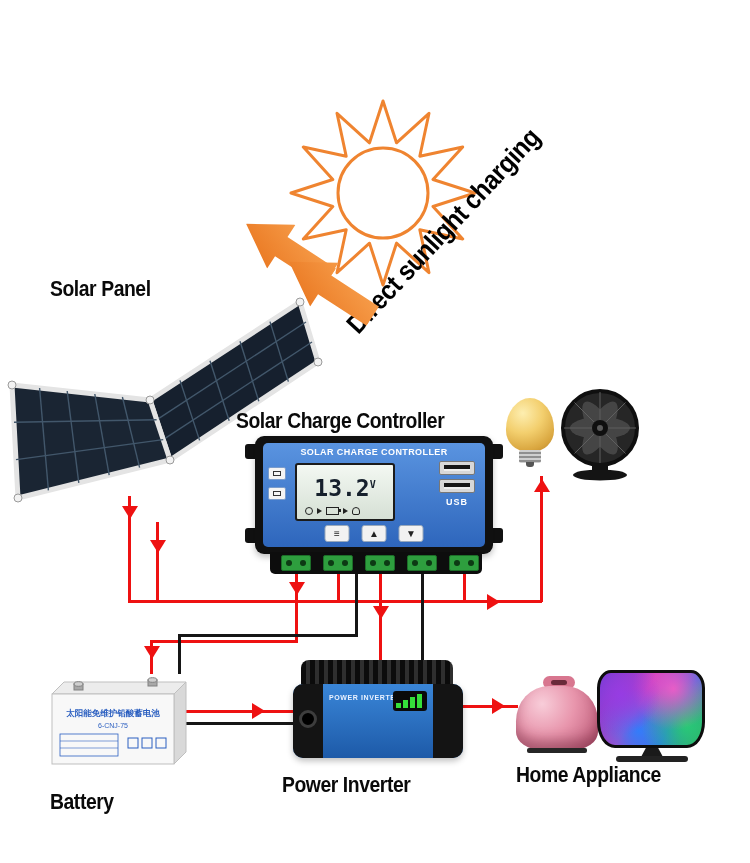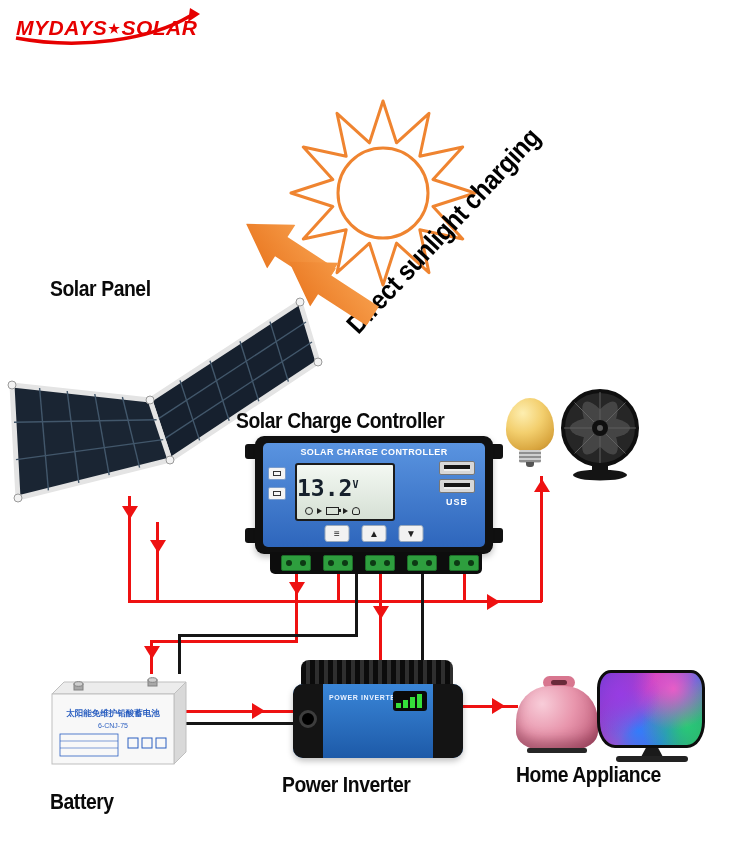--- a/index.html
+++ b/index.html
@@ -48,21 +48,21 @@
   
   .ctl-ear { position:absolute; width:16px; height:15px; background:#111; border-radius:3px; z-index:1; }
   .ctl-body { position:absolute; left:255px; top:436px; width:238px; height:118px; background:#101010;
               border-radius:9px; z-index:2; box-shadow:0 3px 6px rgba(0,0,0,.25); }
   .ctl-face { position:absolute; left:8px; right:8px; top:7px; bottom:7px; border-radius:5px;
               background:linear-gradient(180deg,#5a94e0,#2e66bc); overflow:hidden; }
   .ctl-title { text-align:center; color:#fff; font-size:9px; font-weight:bold; letter-spacing:.4px;
                margin-top:4px; white-space:nowrap; }
   .ctl-lcd { position:absolute; left:32px; top:20px; width:100px; height:58px; border:2px solid #1b1b1b;
              border-radius:3px; background:linear-gradient(180deg,#f3f8f2,#d6e0d5); }
-  .ctl-digits { text-align:left; margin-top:8px; color:#16202c;
+  .ctl-digits { text-align:center; margin-top:8px; color:#16202c;
                 font-family:"DejaVu Sans Mono",monospace; font-weight:bold; font-size:23px; line-height:23px;}
   .ctl-digits .unit { font-size:10px; vertical-align:8px; }
   .lcd-icons { position:absolute; bottom:4px; left:8px; display:flex; align-items:center; gap:4px; }
   .mini-circle { width:8px; height:8px; border:1.5px solid #222; border-radius:50%; }
   .mini-tri { width:0; height:0; border-top:3px solid transparent; border-bottom:3px solid transparent; border-left:5px solid #222; }
   .mini-batt { width:13px; height:8px; border:1.5px solid #222; position:relative; }
   .mini-batt:after { content:""; position:absolute; right:-3px; top:1px; width:2px; height:3px; background:#222; }
   .mini-bulb { width:8px; height:8px; border:1.5px solid #222; border-radius:50% 50% 25% 25%; }
   .ctl-sideicon { position:absolute; width:18px; height:13px; background:#f4f4f4; border-radius:2px;
                   border:1px solid #7a9ccc; display:flex; align-items:center; justify-content:center; }
@@ -133,29 +133,20 @@
   .tv-neck { position:absolute; left:641px; top:748px; width:22px; height:9px; background:#1a1a1a;
              clip-path:polygon(22% 0,78% 0,100% 100%,0 100%); z-index:2; }
   .tv-base { position:absolute; left:616px; top:756px; width:72px; height:6px; background:#222;
              border-radius:3px; z-index:2; }
 </style>
 </head>
 <body>
 
 <div class="stage">
 
-  <div class="logo">
-    <svg class="logo-swoosh" width="195" height="44" viewBox="0 0 195 44">
-      <path d="M6,34 C70,46 140,36 180,12" stroke="#e60000" stroke-width="3.5" fill="none"></path>
-      <polygon points="180,4 190,10 178,18" fill="#e60000"></polygon>
-    </svg>
-    <div class="logo-text">
-      <span>MYDAYS</span><span class="star">★</span><span>SOLAR</span>
-    </div>
-  </div>
 
 
   <svg class="sun" width="200" height="190" viewBox="0 0 200 190">
     <polygon points="192,95 150,108.5 179.7,141 136.8,131.8 146,174.7 113.5,145.2 100,187 86.5,145.2 54,174.7 63.2,131.8 20.3,141 49.8,108.5 8,95 49.8,81.5 20.3,49 63.2,58.2 54,15.3 86.5,44.8 100,3 113.5,44.8 146,15.3 136.8,58.2 179.7,49 150,81.5" fill="none" stroke="#ef8430" stroke-width="3" stroke-linejoin="round"></polygon>
     <circle cx="100" cy="95" r="45" fill="none" stroke="#ef8430" stroke-width="3"></circle>
   </svg>
 
   <div class="sun-text">Direct sunlight charging</div>
 
   <div class="big-arrow" style="left:238px; top:225px; transform:rotate(33deg);"></div>

